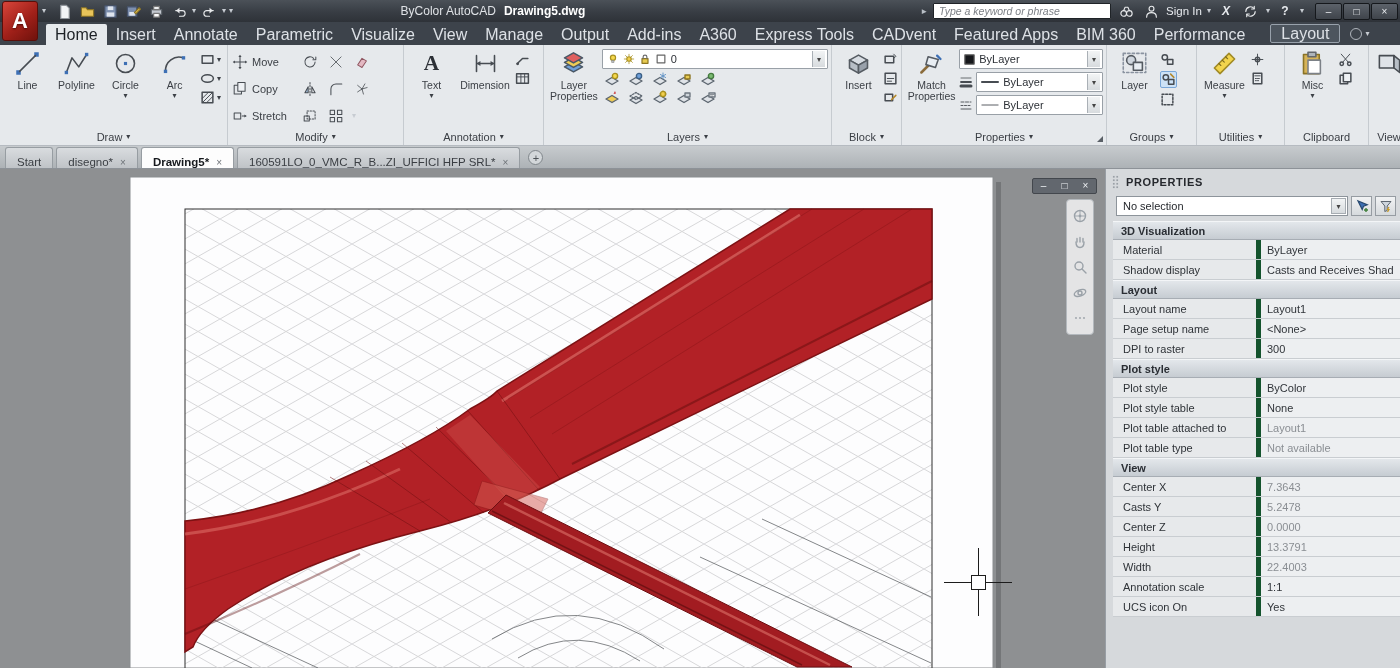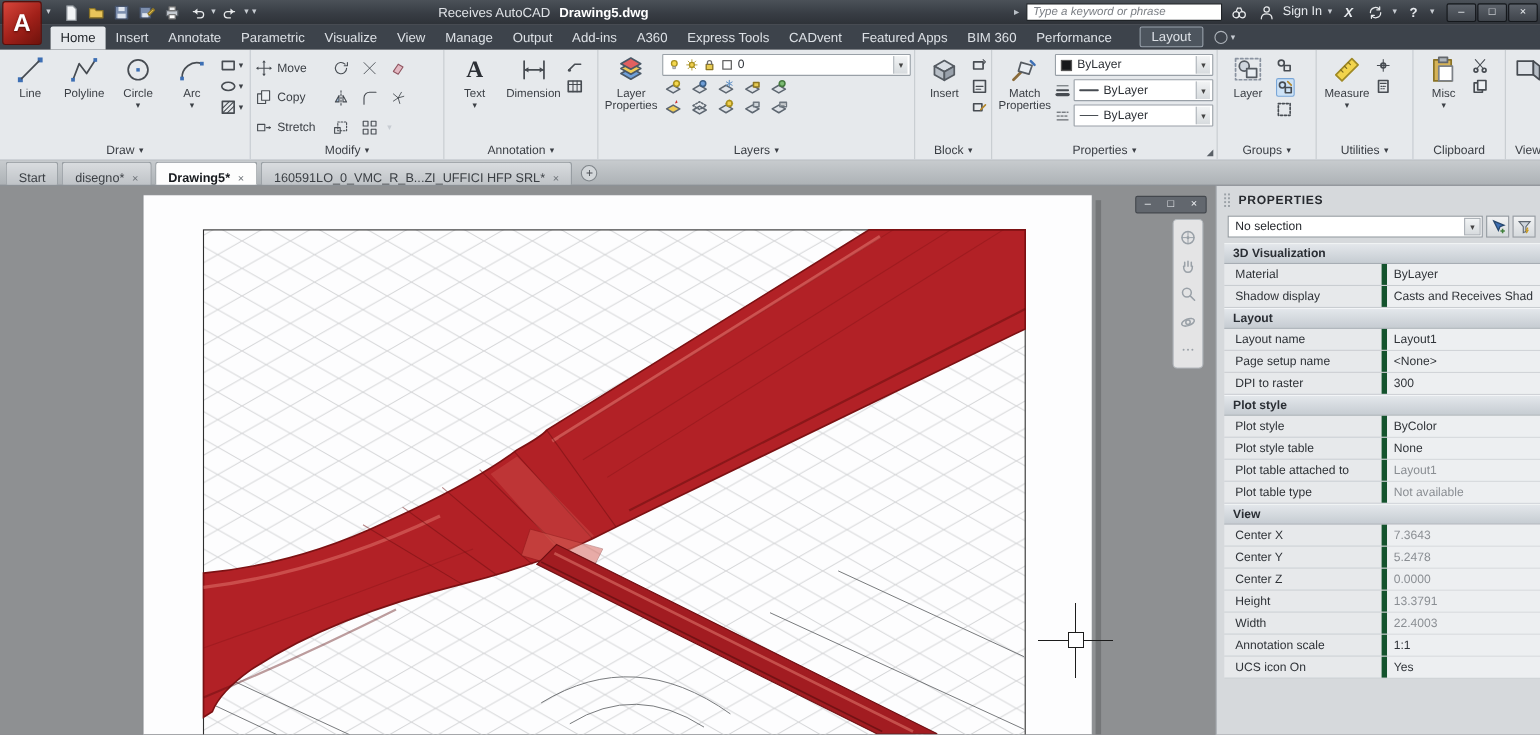--- a/index.html
+++ b/index.html
@@ -22,21 +22,21 @@
   .search{width:178px;height:16px;border:1px solid #1f2327;font-size:10.5px;font-style:italic;padding:0 5px;color:#333;background:#fff;border-radius:1px}
   .search::placeholder{color:#7b7f85;font-style:italic}
   .signin{font-size:11.5px;color:#e7eaee}
   .xmark{font-weight:bold;font-size:12px;color:#e7eaee;font-style:italic}
   .helpq{font-weight:bold;font-size:12px;color:#e7eaee}
   .winbtns{display:flex;gap:1px;margin-left:6px}
   .wb{width:27px;height:17px;border:1px solid #15181c;background:linear-gradient(#5c626a,#3f444b);display:flex;align-items:center;justify-content:center;font-size:10px;color:#eceff2;border-radius:2px}
 
   
   .tabrow{height:23px;background:#3d434b;display:flex;align-items:flex-end;padding-left:46px;position:relative;z-index:5}
-  .rtab{padding:0 9px;line-height:21px;font-size:12px;color:#dde1e6;white-space:nowrap;cursor:default}
+  .rtab{padding:0 9px;line-height:21px;font-size:16px;color:#dde1e6;white-space:nowrap;cursor:default}
   .rtab.active{background:#e6e9ec;color:#1d2126;border-radius:2px 2px 0 0;line-height:21px}
   .rtab.boxed{margin-left:16px;border:1px solid #98a1ab;background:#4d555e;line-height:17px;height:19px;align-self:center;border-radius:2px;padding:0 10px}
   .ribtoggle{display:flex;align-items:center;gap:3px;margin-left:10px;align-self:center;color:#cfd4da}
   .ribtoggle .circ{width:12px;height:12px;border:1px solid #aeb4bb;border-radius:50%;display:inline-block}
 
   
   .ribbon{height:101px;background:#e6e9ec;border-bottom:1px solid #b6bbc1;display:flex;overflow:hidden}
   .panel{border-right:1px solid #c6cbd0;display:flex;flex-direction:column;flex:none;position:relative}
   .pcontent{flex:1;display:flex;padding:4px 3px 0 4px;gap:2px}
   .plabel{height:16px;font-size:11px;color:#3a3e44;display:flex;align-items:center;justify-content:center;gap:4px}
@@ -152,21 +152,21 @@
       <span class="qbtn">
           <svg viewBox="0 0 16 16">
             <path d="M12 7H5a3 3 0 0 0 0 6h3" fill="none"></path>
             <path d="M11.5 7L8 4v6z" fill="#e8eaec" stroke="none"></path>
           </svg>
         </span>
       <span class="dd">▾</span>
       <span class="dd">▾</span>
     </div>
     <div class="tb-title">
-      <span>Receives AutoCAD</span>
+      <span>ByColor AutoCAD</span>
       <span class="doc">Drawing5.dwg</span>
     </div>
     <div class="tb-right">
       <span class="tb-arrow">►</span>
       <input class="search" placeholder="Type a keyword or phrase" style="">
       <span class="qbtn">
           <svg viewBox="0 0 16 16">
             <circle cx="5" cy="10" r="3"></circle>
             <circle cx="11" cy="10" r="3"></circle>
             <path d="M5 7L6.5 3.5M11 7L9.5 3.5M6.5 3.5h3"></path>
@@ -917,21 +917,21 @@
         </div>
 
       <div class="sec">
           <span>View</span>
         </div>
       <div class="prow">
           <div class="plab">Center X</div>
           <div class="pval muted">7.3643</div>
         </div>
       <div class="prow">
-          <div class="plab">Center Y</div>
+          <div class="plab">Casts Y</div>
           <div class="pval muted">5.2478</div>
         </div>
       <div class="prow">
           <div class="plab">Center Z</div>
           <div class="pval muted">0.0000</div>
         </div>
       <div class="prow">
           <div class="plab">Height</div>
           <div class="pval muted">13.3791</div>
         </div>

